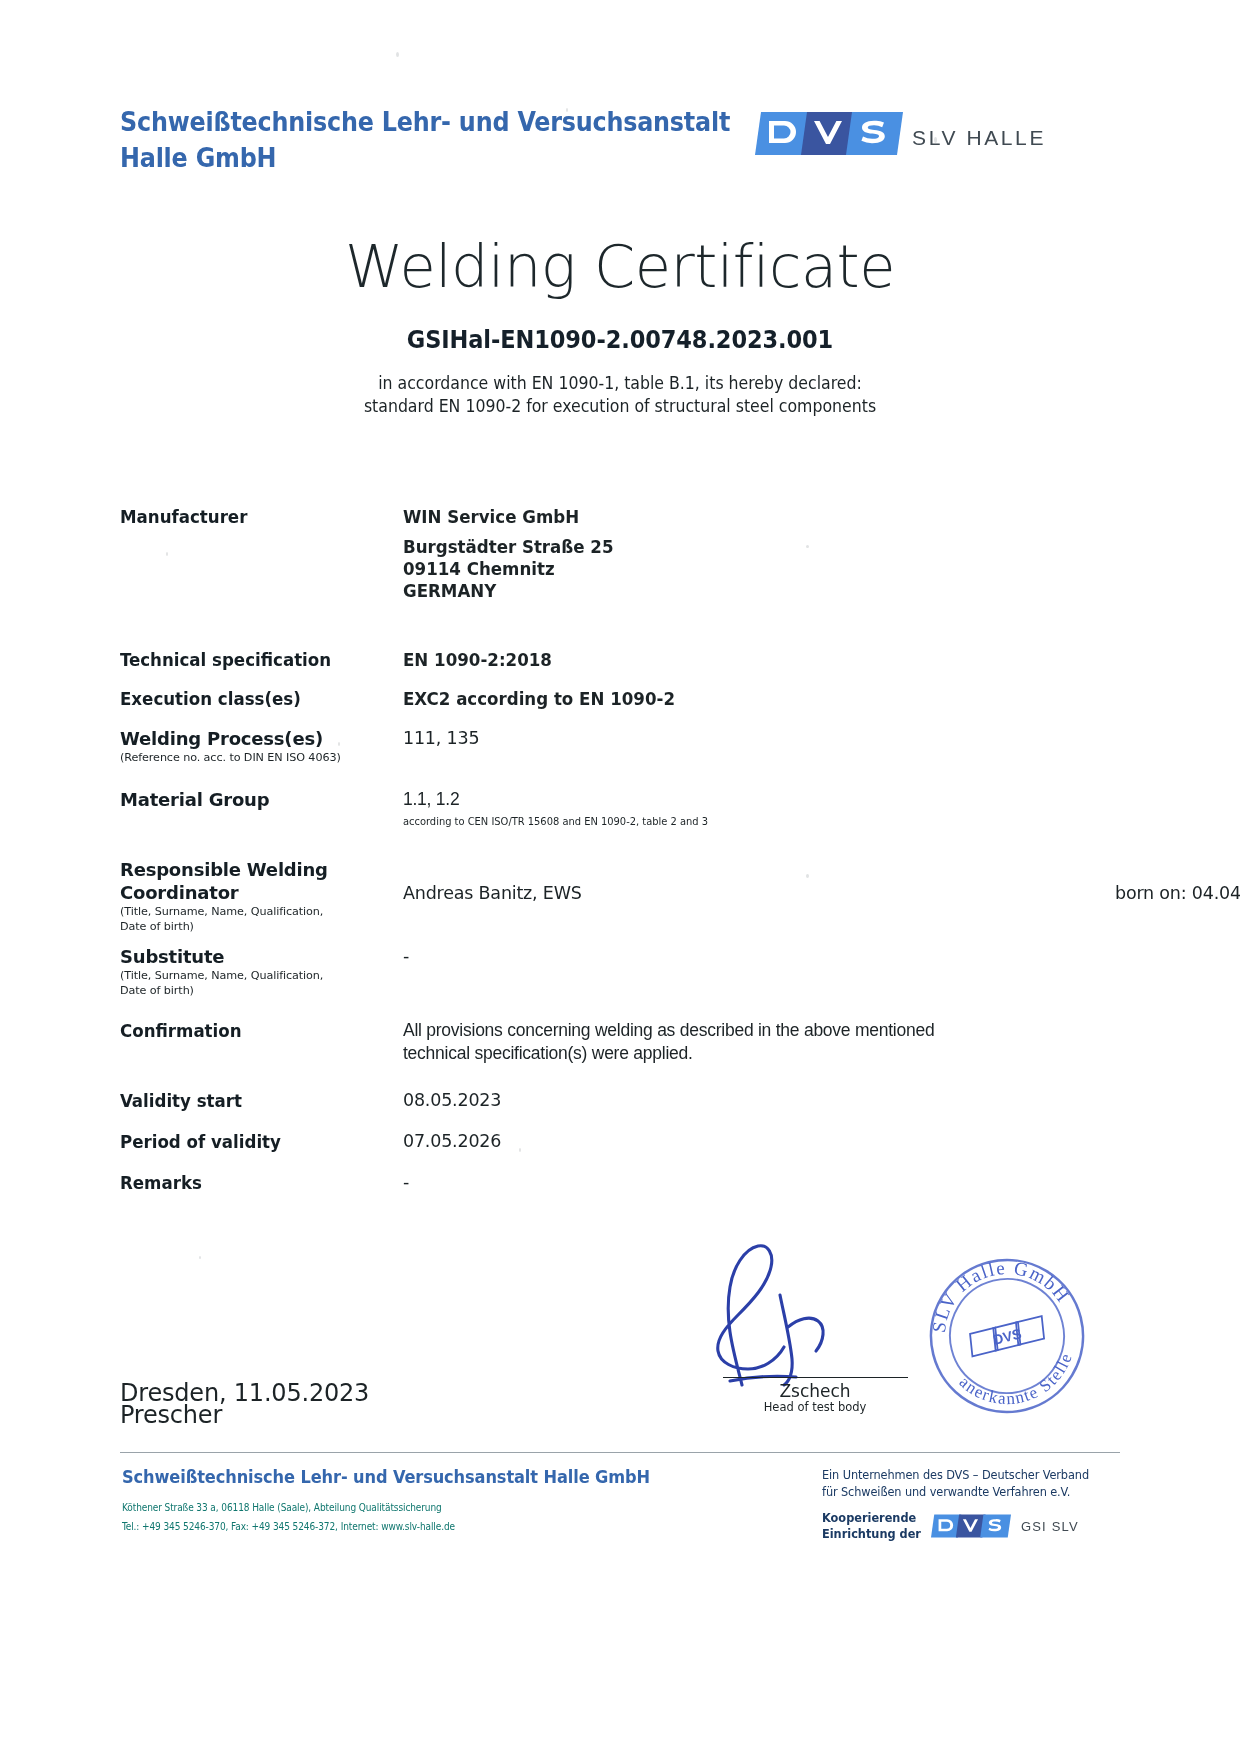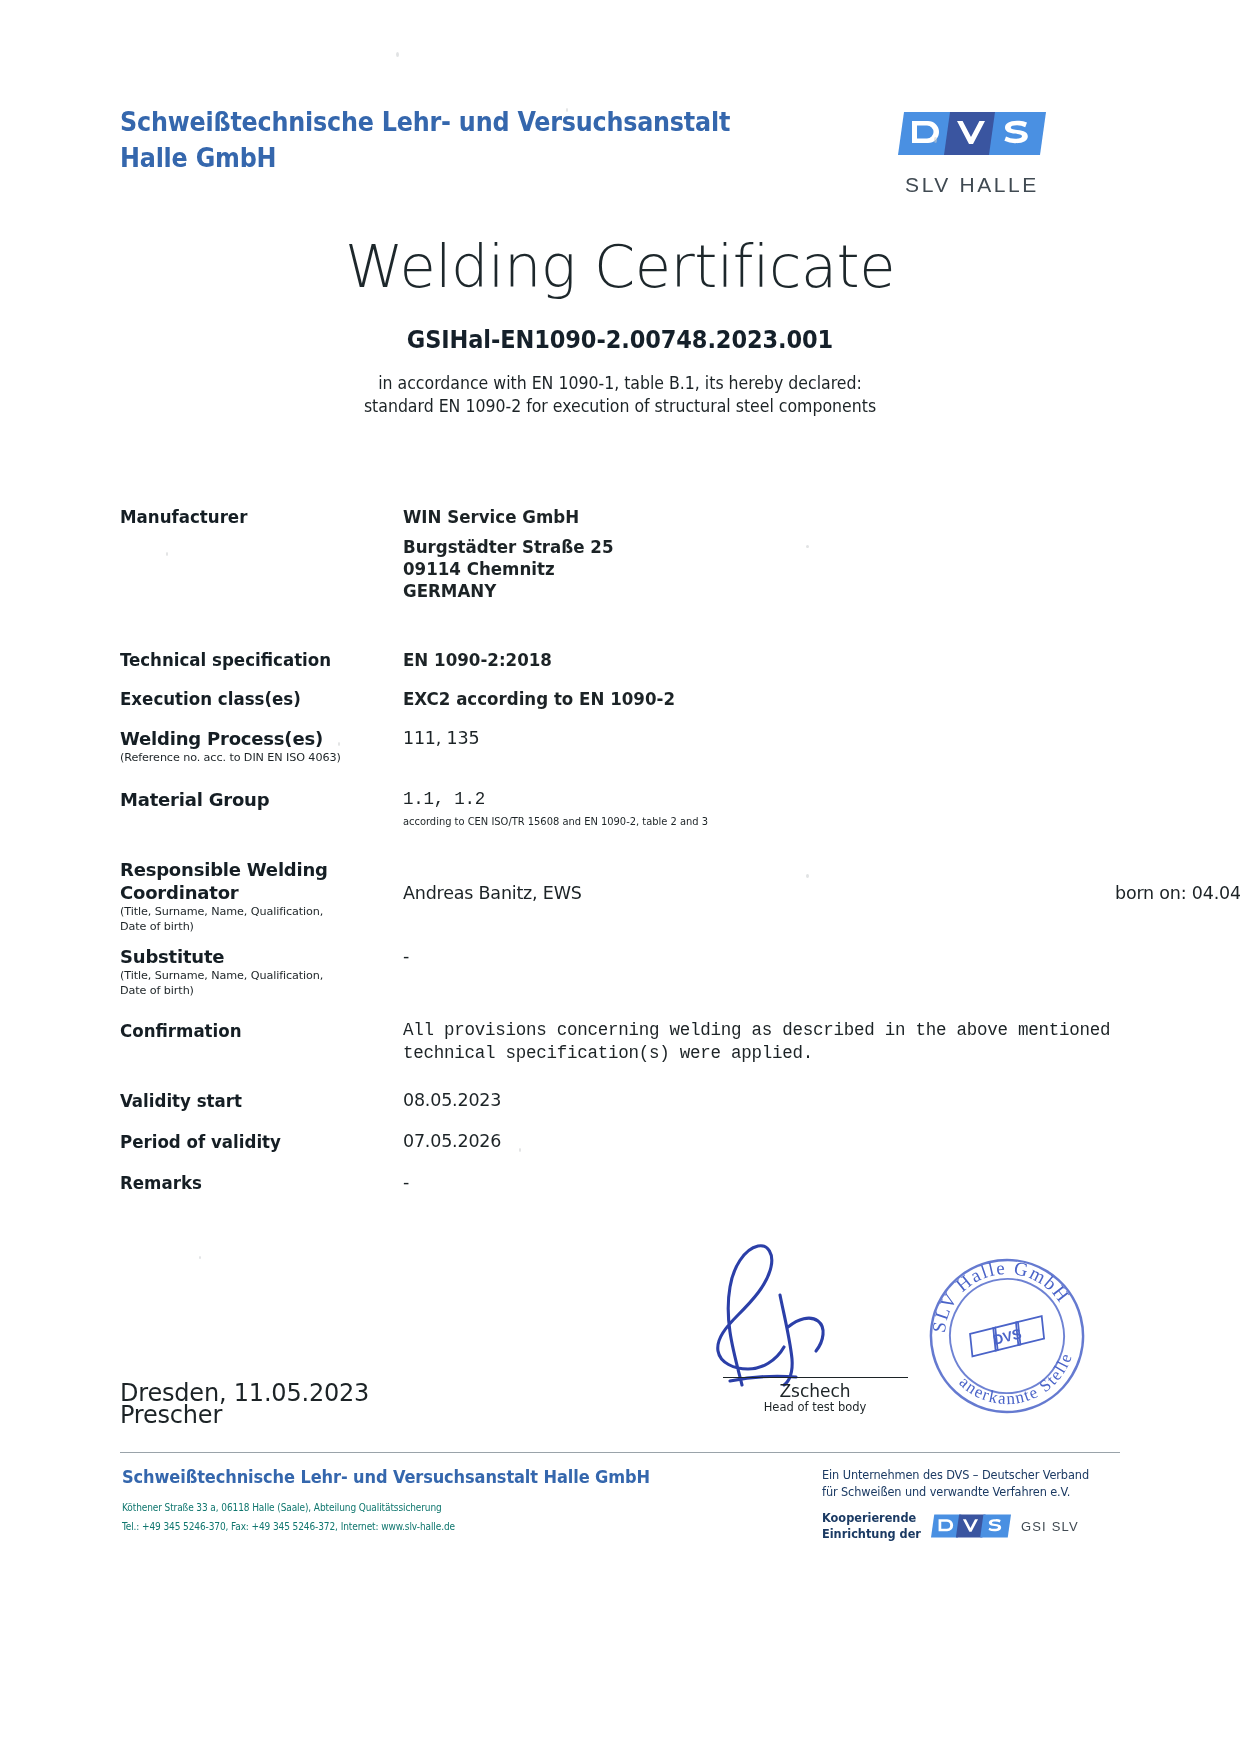--- a/index.html
+++ b/index.html
@@ -13,21 +13,21 @@
   }
   .page{position:absolute;inset:0;}
 
   
   .hdr{position:absolute;left:120px;top:104px;width:920px;height:90px;}
   .hdr-org{
     font-family:"DejaVu Sans Condensed","Liberation Sans Narrow","Liberation Sans",sans-serif;
     font-weight:700;font-size:26.5px;line-height:36px;letter-spacing:-0.2px;
     color:#3567ad;width:640px;
   }
-  .hdr-logo{position:absolute;right:-6px;top:8px;display:flex;align-items:center;gap:9px;flex-direction:column;}
+  .hdr-logo{position:absolute;right:-6px;top:8px;display:flex;align-items:center;gap:9px;}
   .dvs-mark{position:relative;width:148px;height:43px;}
   .dvs-mark svg{display:block;}
   .slv-txt{
     font-family:"Liberation Sans",sans-serif;
     font-size:21px;letter-spacing:2.6px;color:#404a52;font-weight:400;
     white-space:nowrap;margin-top:9px;
   }
 
   
   .title{
@@ -71,21 +71,21 @@
   .val.bold{font-weight:700;}
   .val.lite{
     font-family:"DejaVu Sans","Liberation Sans",sans-serif;
     font-weight:400;font-size:17.5px;line-height:23px;letter-spacing:-0.2px;
   }
   .val .small{
     font-family:"DejaVu Sans Condensed","Liberation Sans",sans-serif;
     font-size:11px;line-height:21px;display:block;
   }
   .val .para{
-    font-family:Liberation Mono, monospace;
+    font-family:Liberation Sans, sans-serif;
     font-size:17.5px;line-height:23px;letter-spacing:-0.25px;
   }
   .born{
     position:absolute;left:712px;top:0;
     font-family:"DejaVu Sans","Liberation Sans",sans-serif;
     font-size:17.5px;color:#1c2326;white-space:nowrap;letter-spacing:-0.2px;
   }
 
   
   .sigwrap{position:absolute;left:700px;top:1235px;width:420px;height:190px;}

